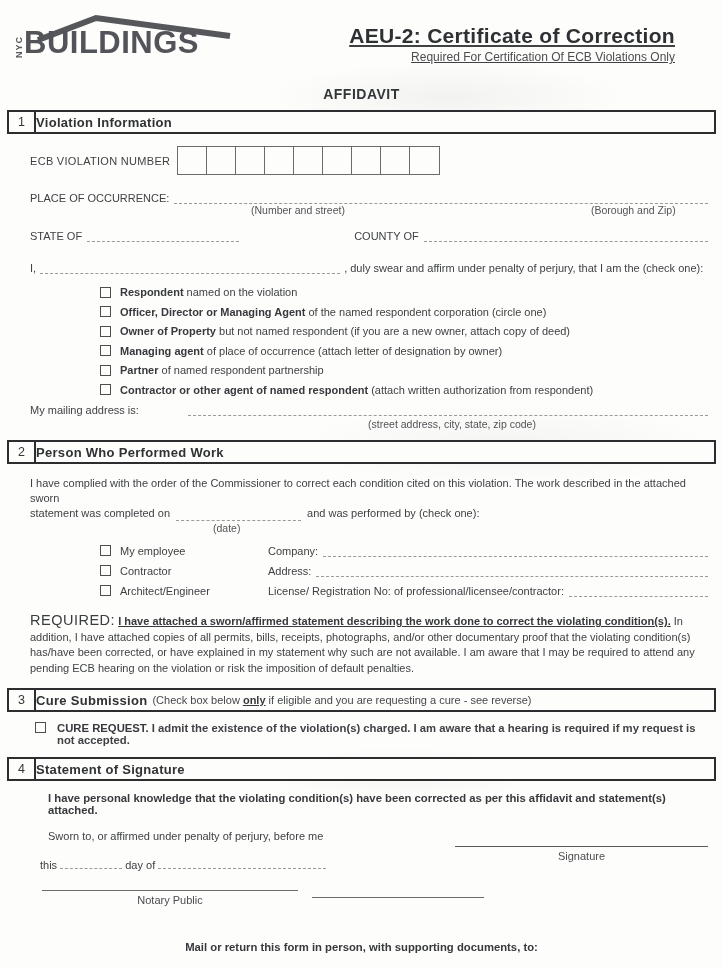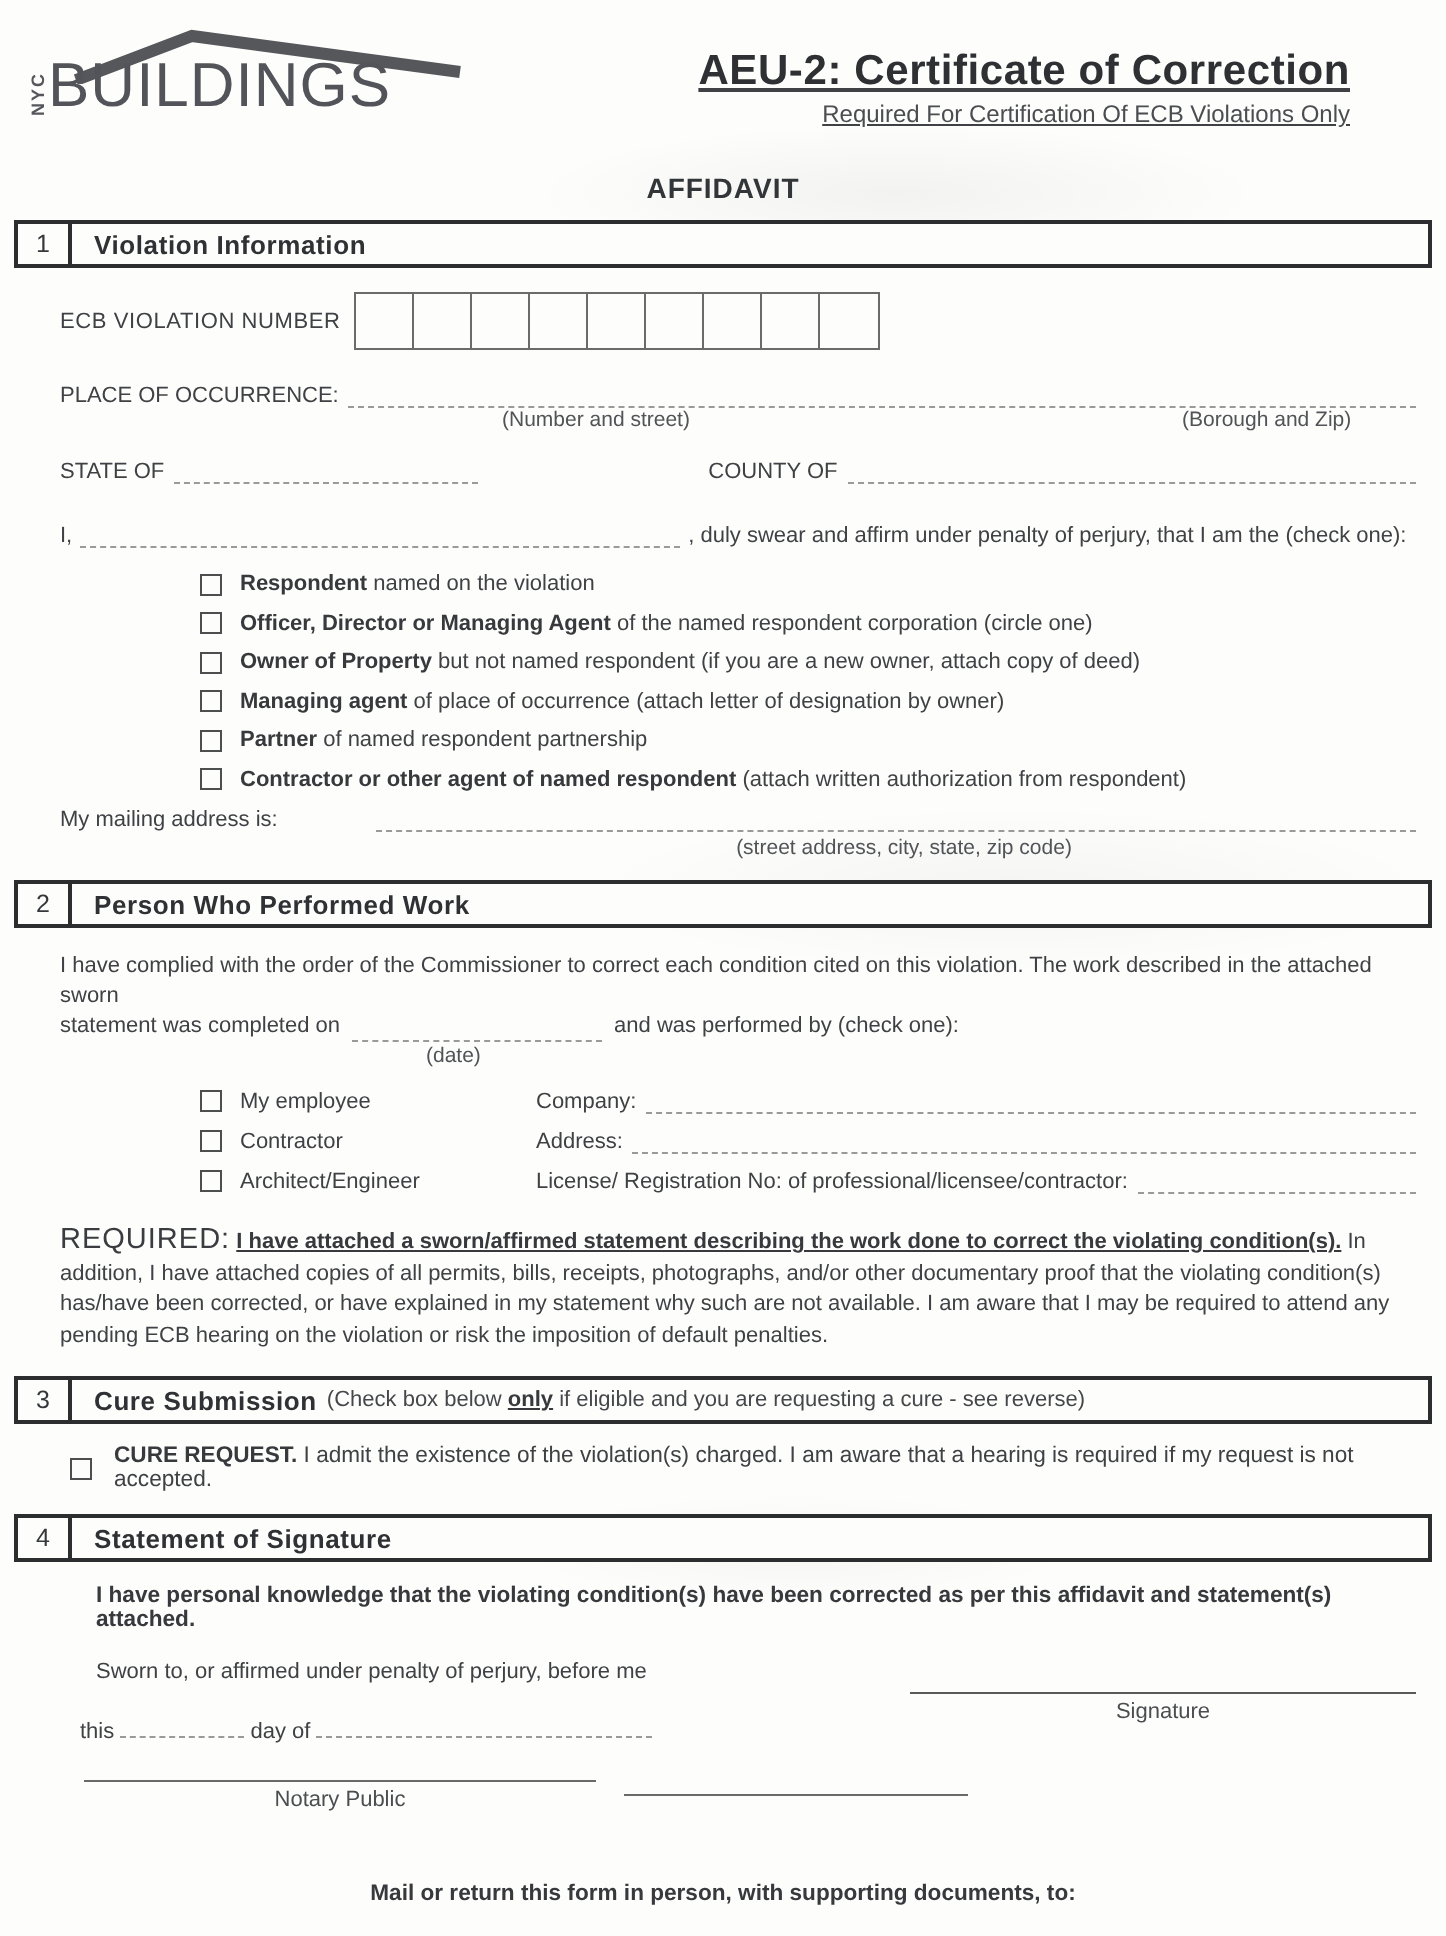--- a/index.html
+++ b/index.html
@@ -14,29 +14,29 @@
     font-family:"Liberation Sans", sans-serif;
     color:#3f4144; overflow:hidden;
   }
   
   .hdr { display:flex; padding:10px 18px 0 14px; }
   .logo { width:225px; position:relative; padding-top:4px; }
   .roof { display:block; margin-left:22px; }
   .logo-line { display:flex; align-items:flex-end; margin-top:-14px; }
   .nyc { font-size:9px; font-weight:bold; color:#56575b; letter-spacing:1px;
          writing-mode:vertical-rl; transform:rotate(180deg); height:30px; line-height:10px; }
-  .buildings { font-size:31px; font-weight:normal; letter-spacing:0.5px; color:#53545a; line-height:30px; }
+  .buildings { font-size:31px; font-weight:bold; letter-spacing:0.5px; color:#53545a; line-height:30px; }
   .titleblock { flex:1; text-align:right; padding-top:14px; padding-right:30px;text-decoration:underline; }
   .ftitle { font-size:21px; font-weight:bold; color:#2e3033; letter-spacing:0.3px; }
   .fsub { font-size:12px; color:#4b4d50; margin-top:2px; }
   .affidavit { text-align:center; font-weight:bold; font-size:14px; letter-spacing:0.5px; color:#333639; margin-top:22px; }
   
   .sec { display:flex; align-items:stretch; border:2px solid #2c2d2f; margin:0 7px; height:24px; background:#fdfdfc; }
   .sec-num { width:27px; border-right:2px solid #2c2d2f; display:flex; align-items:center; justify-content:center; font-size:12.5px; color:#35373a; }
-  .sec-title { display:flex; align-items:center; padding-left:11px; font-weight:bold; font-size:13px; color:#2f3134; letter-spacing:0.3px; }
+  .sec-title { display:flex; align-items:center; font-weight:bold; font-size:13px; color:#2f3134; letter-spacing:0.3px; }
   .sec-note { font-weight:normal; font-size:11px; letter-spacing:0; margin-left:5px; color:#45474a; }
   
   .content { padding:0 15px 0 30px; font-size:11px; }
   .row { display:flex; align-items:flex-end; }
   .dash { border-bottom:1px dashed #9a9a98; height:13px; display:inline-block; }
   .fill { flex:1; border-bottom:1px dashed #9a9a98; height:13px; margin-left:5px; }
   .cb { width:11px; height:11px; border:1.3px solid #4c4e50; display:inline-block; flex:none; background:transparent; }
   .hint { font-size:10.5px; color:#515356;margin-left:36px; }
   b { color:#37393c; }
   
@@ -62,21 +62,21 @@
   .date-blank { width:125px; border-bottom:1px dashed #9a9a98; height:13px; margin:0 6px; }
   .date-hint { margin-left:183px; font-size:10.5px; color:#515356; }
   .work-rows { margin-top:8px; margin-left:70px; }
   .work-row { display:flex; align-items:flex-end; margin-bottom:7px; }
   .work-row .cb { margin-right:9px; align-self:center; }
   .work-cb-lbl { width:148px; }
   .required { margin-top:16px; line-height:15.5px; text-align:left; padding-right:5px; }
   .req-big { font-size:14.5px; letter-spacing:0.5px; color:#3a3c3f; }
   .req-u { font-weight:bold; text-decoration:underline; color:#37393c; }
   
-  .cure-row { display:flex; align-items:center; margin:10px 15px 0 35px; }
+  .cure-row { display:flex; align-items:flex-start; margin:10px 15px 0 35px;font-weight:bold; }
   .cure-row .cb { margin-right:11px; }
   
   .knowledge { font-weight:bold; color:#37393c; margin:11px 15px 0 48px; font-size:11.3px; }
   .sig-area { position:relative; height:105px; margin-top:14px; font-size:11px; }
   .sworn { position:absolute; left:48px; top:0; }
   .sig-line { position:absolute; left:455px; right:15px; top:16px; border-top:1.3px solid #5a5a5a; }
   .sig-lbl { position:absolute; left:455px; right:15px; top:20px; text-align:center; color:#4b4d50; }
   .thisrow { position:absolute; left:40px; top:26px; }
   .d1 { width:62px; } .d2 { width:168px; }
   .notary-line { position:absolute; left:42px; width:256px; top:60px; border-top:1.2px solid #6a6a6a; }

